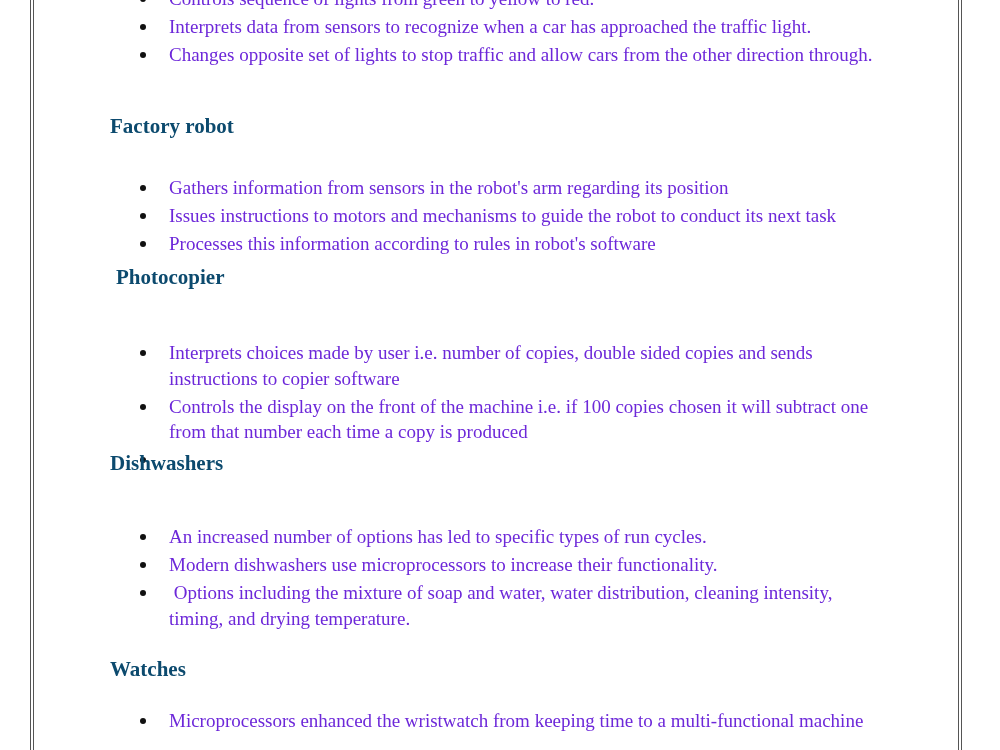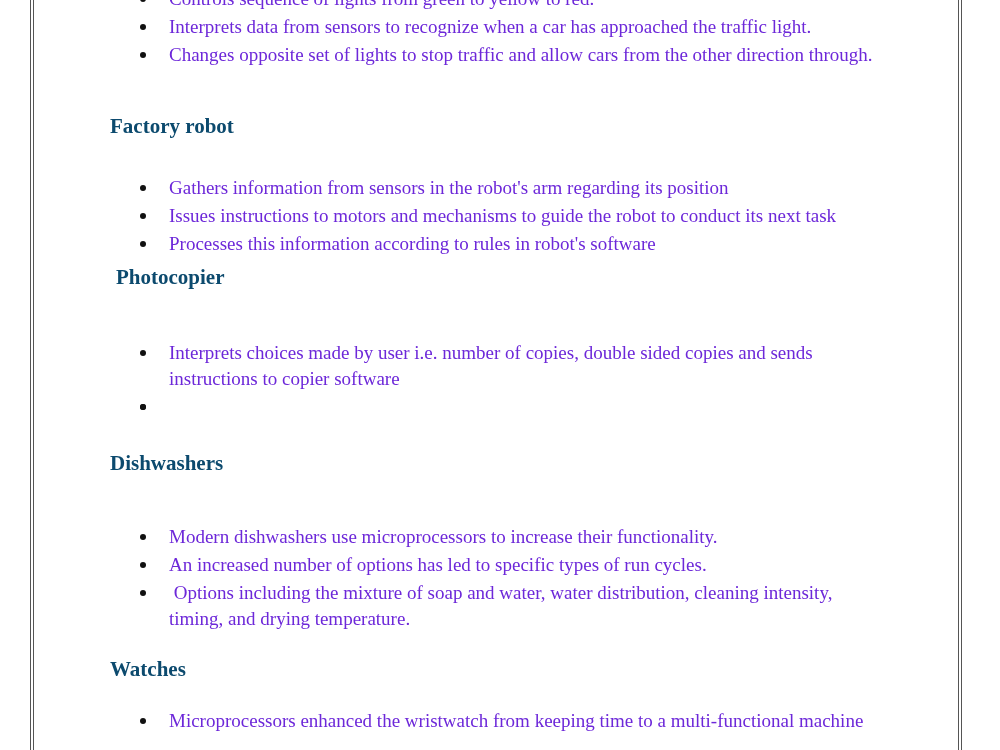--- a/index.html
+++ b/index.html
@@ -83,28 +83,28 @@
   <h2 style="top:114px;">Factory robot</h2>
   <ul style="top:175px;">
     <li><span class="bullet"></span><span>Gathers information from sensors in the robot's arm regarding its position</span></li>
     <li><span class="bullet"></span><span>Issues instructions to motors and mechanisms to guide the robot to conduct its next task</span></li>
     <li><span class="bullet"></span><span>Processes this information according to rules in robot's software</span></li>
   </ul>
 
   <h2 style="top:265px; left:116px;">Photocopier</h2>
   <ul style="top:315px;margin-top:25px;">
     <li><span class="bullet"></span><span>Interprets choices made by user i.e. number of copies, double sided copies and sends instructions to copier software</span></li>
-    <li><span class="bullet"></span></li>
+    <li><span class="bullet"></span><span>Controls the display on the front of the machine i.e. if 100 copies chosen it will subtract one from that number each time a copy is produced</span></li>
     <li><span class="bullet"></span></li>
   </ul>
 
   <h2 style="top:451px;">Dishwashers</h2>
   <ul style="top:524px;">
+    <li><span class="bullet"></span><span>An increased number of options has led to specific types of run cycles.</span></li>
     <li><span class="bullet"></span><span>Modern dishwashers use microprocessors to increase their functionality.</span></li>
-    <li><span class="bullet"></span><span>An increased number of options has led to specific types of run cycles.</span></li>
     <li><span class="bullet"></span><span style="white-space:pre-wrap;"> Options including the mixture of soap and water, water distribution, cleaning intensity, timing, and drying temperature.</span></li>
   </ul>
 
   <h2 style="top:657px;">Watches</h2>
   <ul style="top:708px;">
     <li><span class="bullet"></span><span>Microprocessors enhanced the wristwatch from keeping time to a multi-functional machine</span></li>
   </ul>
 
 </div>
 

